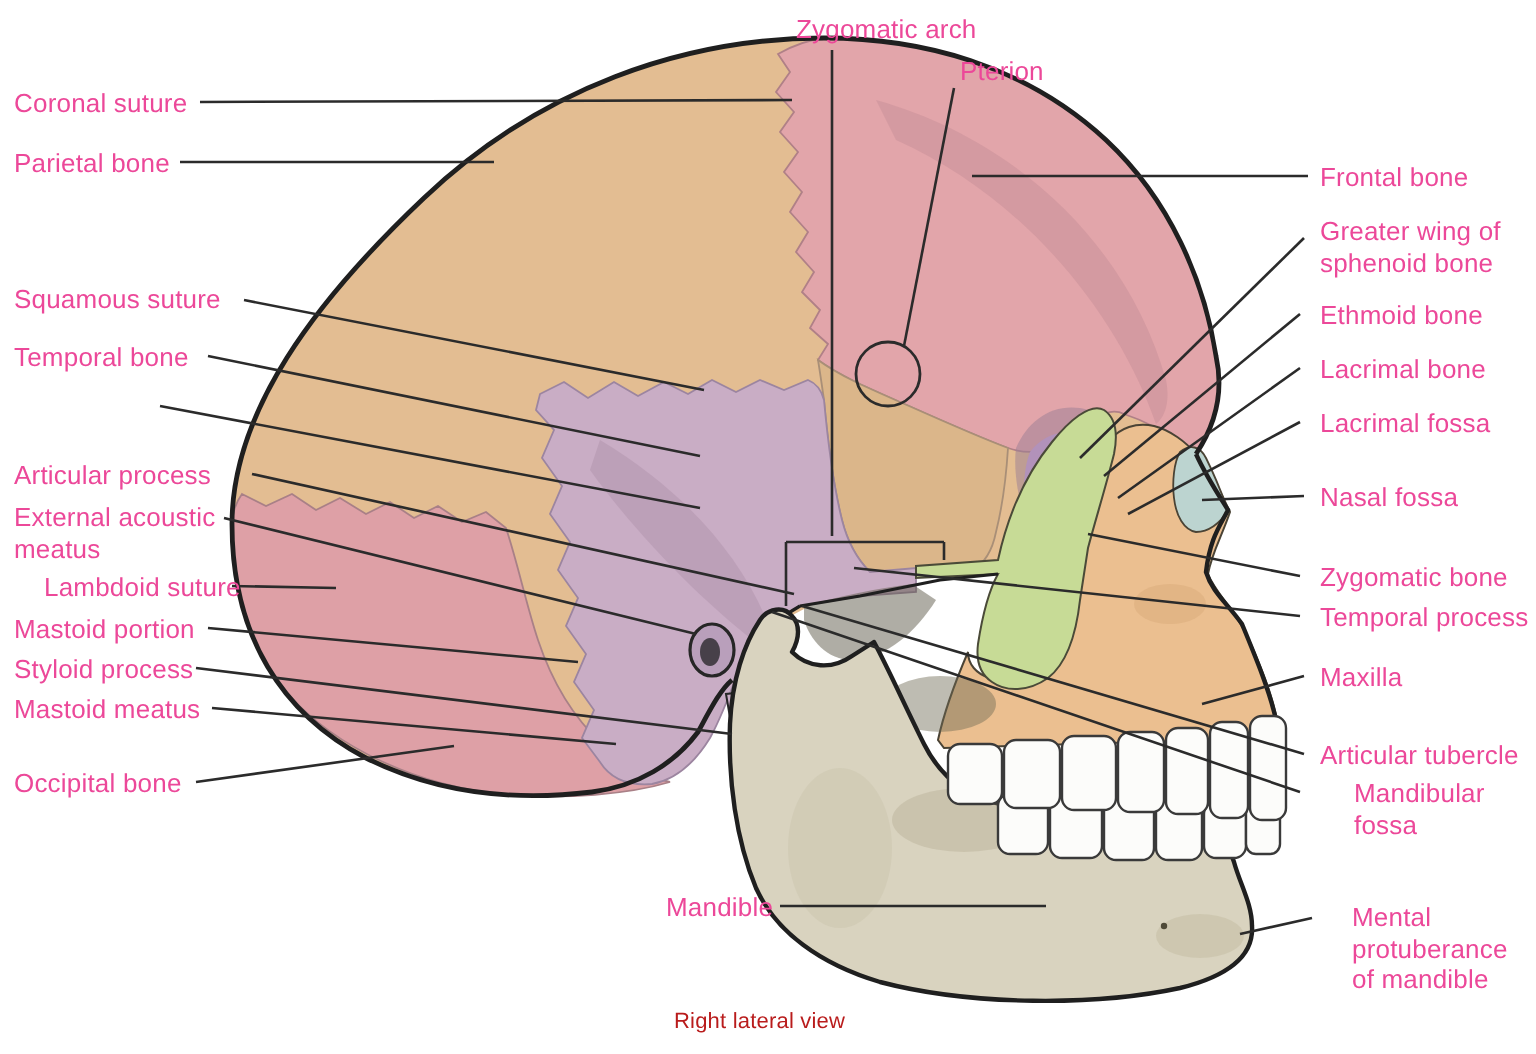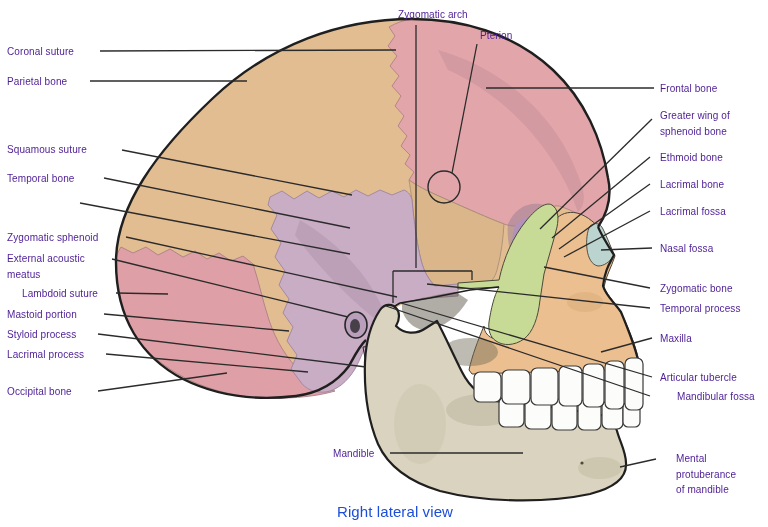--- a/index.html
+++ b/index.html
@@ -2,24 +2,24 @@
 <html><head>
 <meta charset="utf-8">
 <style>
   html,body{margin:0;padding:0;background:#fff;}
   #stage{
     position:relative;width:768px;height:527px;background:#fff;overflow:hidden;
     font-family:"Liberation Sans","DejaVu Sans",sans-serif;
   }
   #art{position:absolute;left:0;top:0;}
   .lbl{
-    position:absolute;font-size:10px;line-height:15.5px;color:#4c1d95;
+    position:absolute;font-size:13px;line-height:15.5px;color:#ec4899;
     white-space:pre-line;letter-spacing:0.1px;
   }
-  .caption{font-size:15px;color:#1d4ed8;}
+  .caption{font-size:11px;color:#b91c1c;}
 </style>
 </head>
 <body>
 
 <div id="stage">
 
   <svg id="art" width="768" height="527" viewBox="0 0 768 527">
 
     <path d="M 598,227 C 608,212 612,196 608,178 C 602,140 585,100 553,70
              C 512,32 460,19 412,19 C 342,19 270,44 212,99
@@ -172,27 +172,27 @@
       <line x1="650" y1="396" x2="386" y2="306"></line>
       <line x1="656" y1="459" x2="620" y2="467"></line>
       <line x1="390" y1="453" x2="523" y2="453"></line>
     </g>
   </svg>
 
   <div class="lbl" style="left:7px;top:44px">Coronal suture</div>
   <div class="lbl" style="left:7px;top:74px">Parietal bone</div>
   <div class="lbl" style="left:7px;top:142px">Squamous suture</div>
   <div class="lbl" style="left:7px;top:171px">Temporal bone</div>
-  <div class="lbl" style="left:7px;top:230px">Zygomatic sphenoid</div>
+  <div class="lbl" style="left:7px;top:230px">Articular process</div>
   <div class="lbl" style="left:7px;top:251px">External acoustic
 meatus</div>
   <div class="lbl" style="left:22px;top:286px">Lambdoid suture</div>
   <div class="lbl" style="left:7px;top:307px">Mastoid portion</div>
   <div class="lbl" style="left:7px;top:327px">Styloid process</div>
-  <div class="lbl" style="left:7px;top:347px">Lacrimal process</div>
+  <div class="lbl" style="left:7px;top:347px">Mastoid meatus</div>
   <div class="lbl" style="left:7px;top:384px">Occipital bone</div>
 
   <div class="lbl" style="left:398px;top:7px">Zygomatic arch</div>
   <div class="lbl" style="left:480px;top:28px">Pterion</div>
 
   <div class="lbl" style="left:660px;top:81px">Frontal bone</div>
   <div class="lbl" style="left:660px;top:108px">Greater wing of
 sphenoid bone</div>
   <div class="lbl" style="left:660px;top:150px">Ethmoid bone</div>
   <div class="lbl" style="left:660px;top:177px">Lacrimal bone</div>

